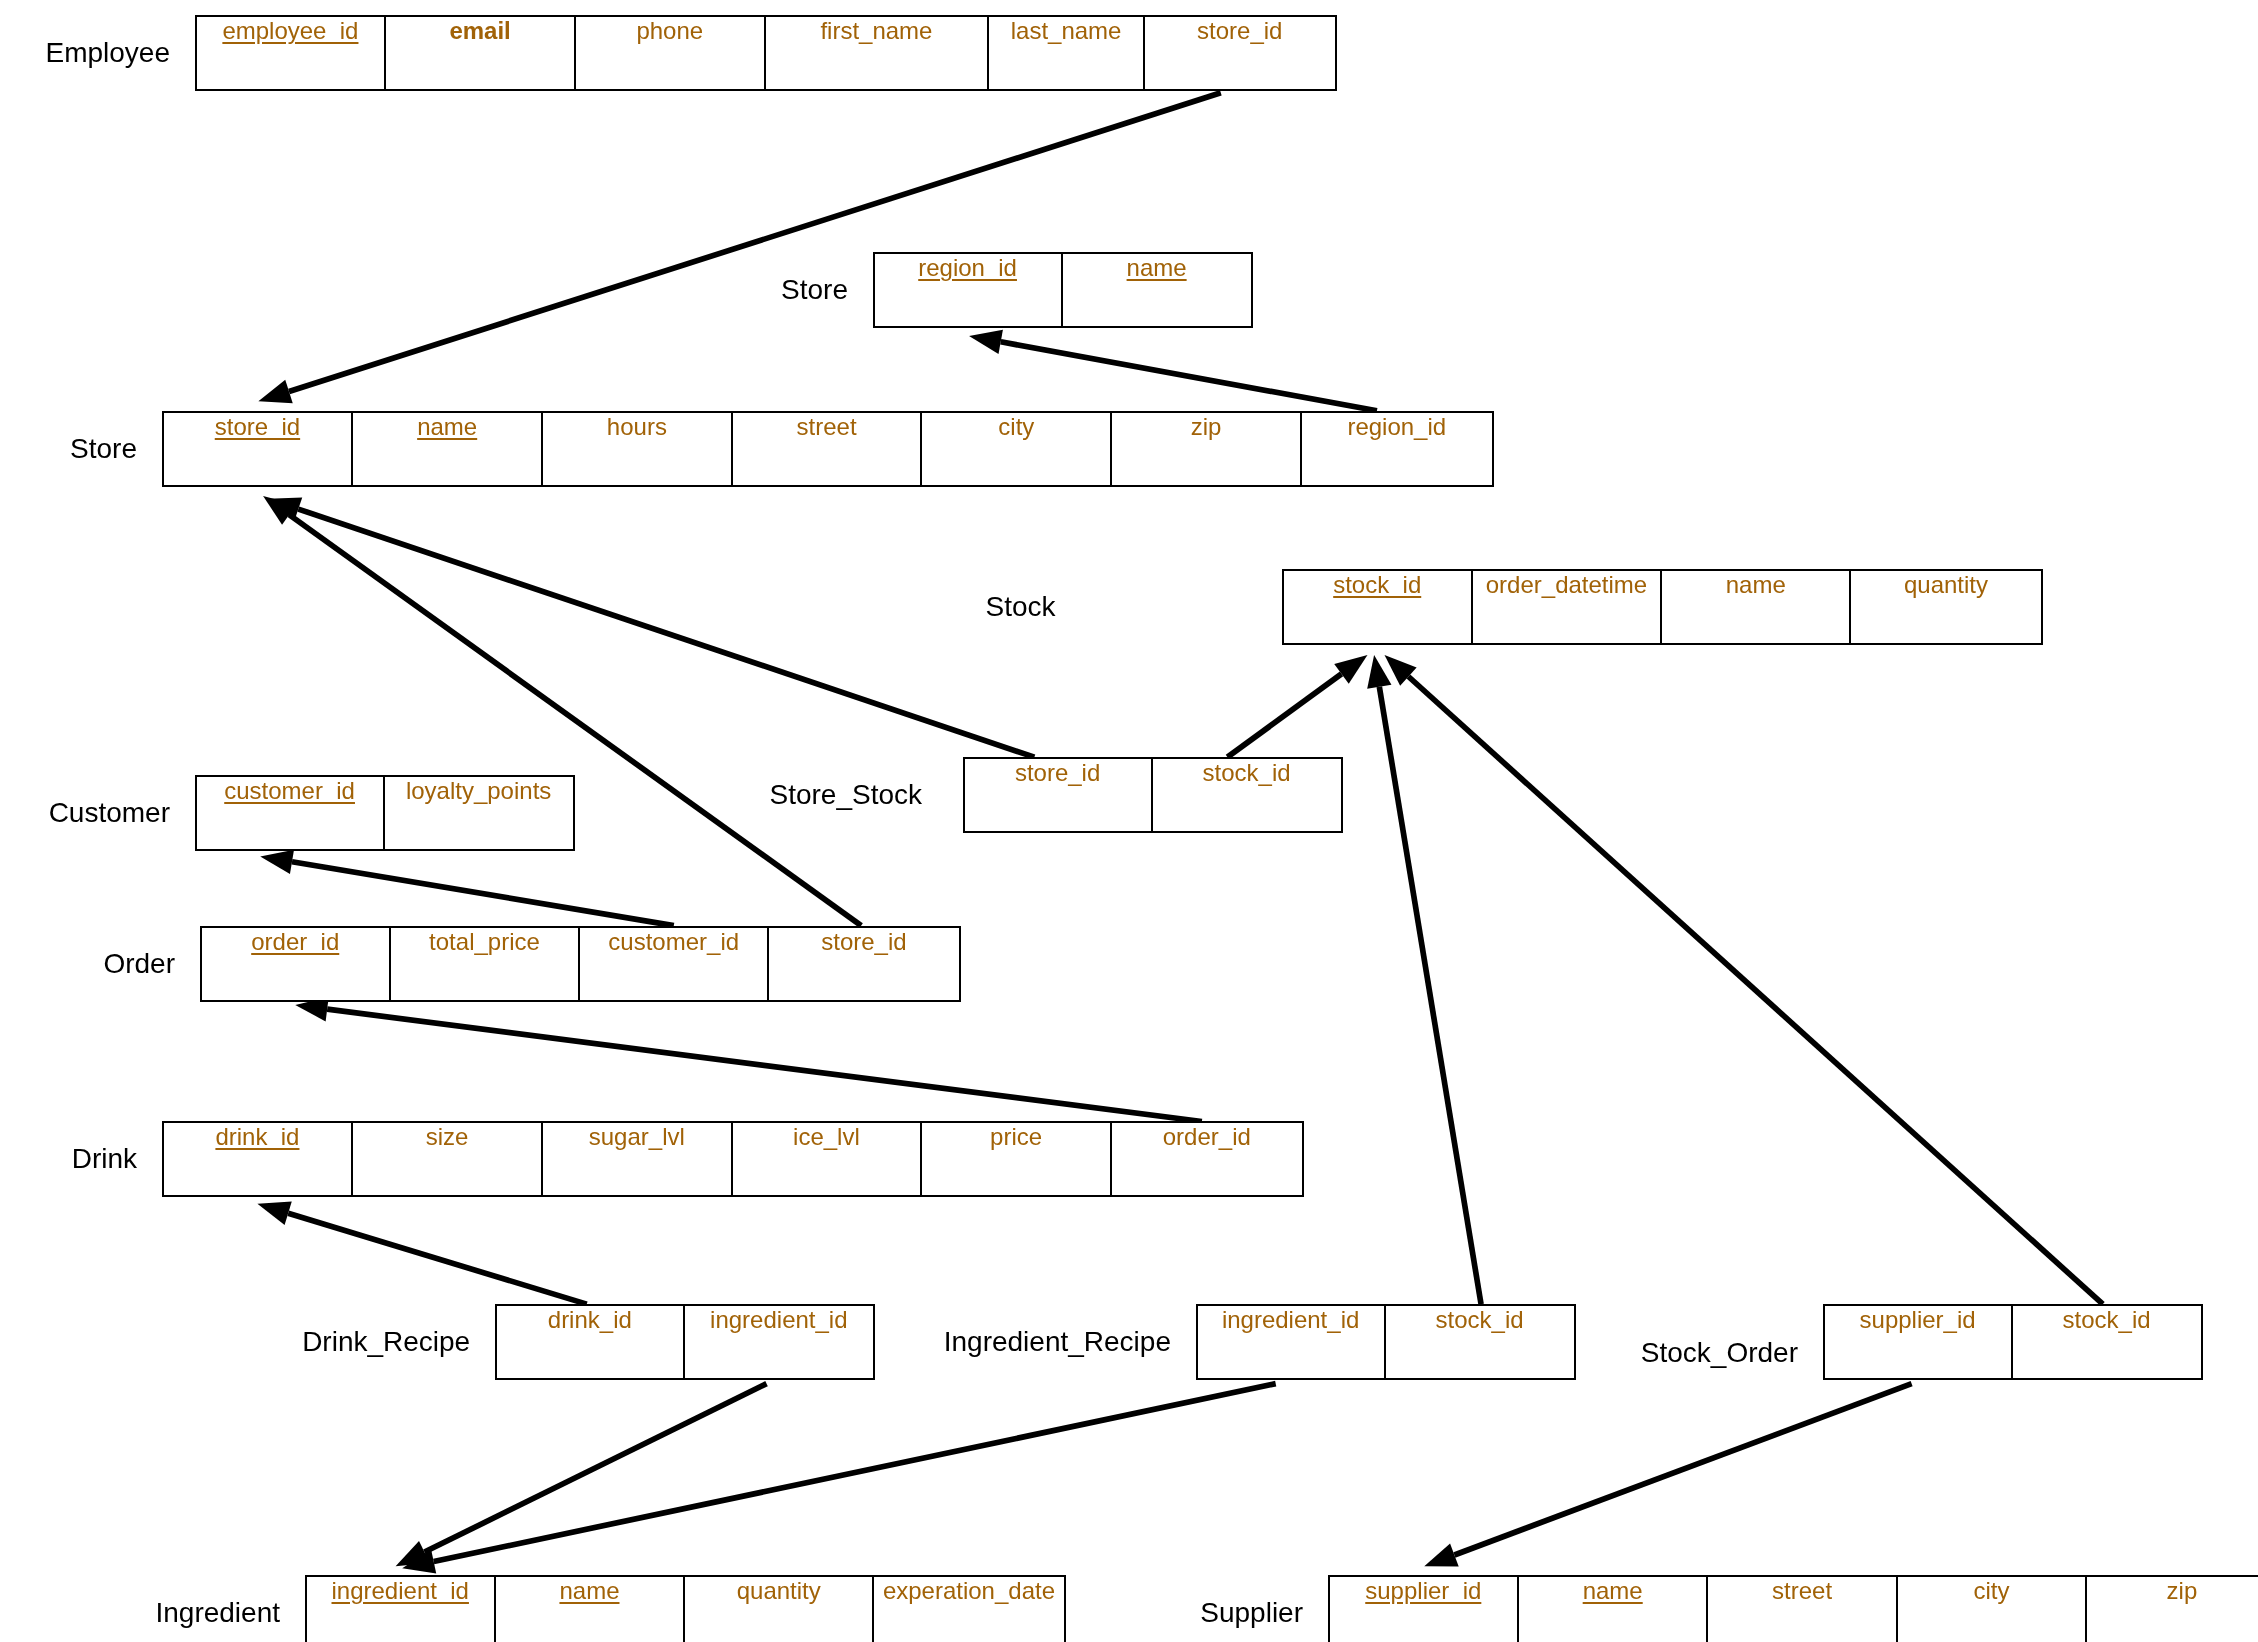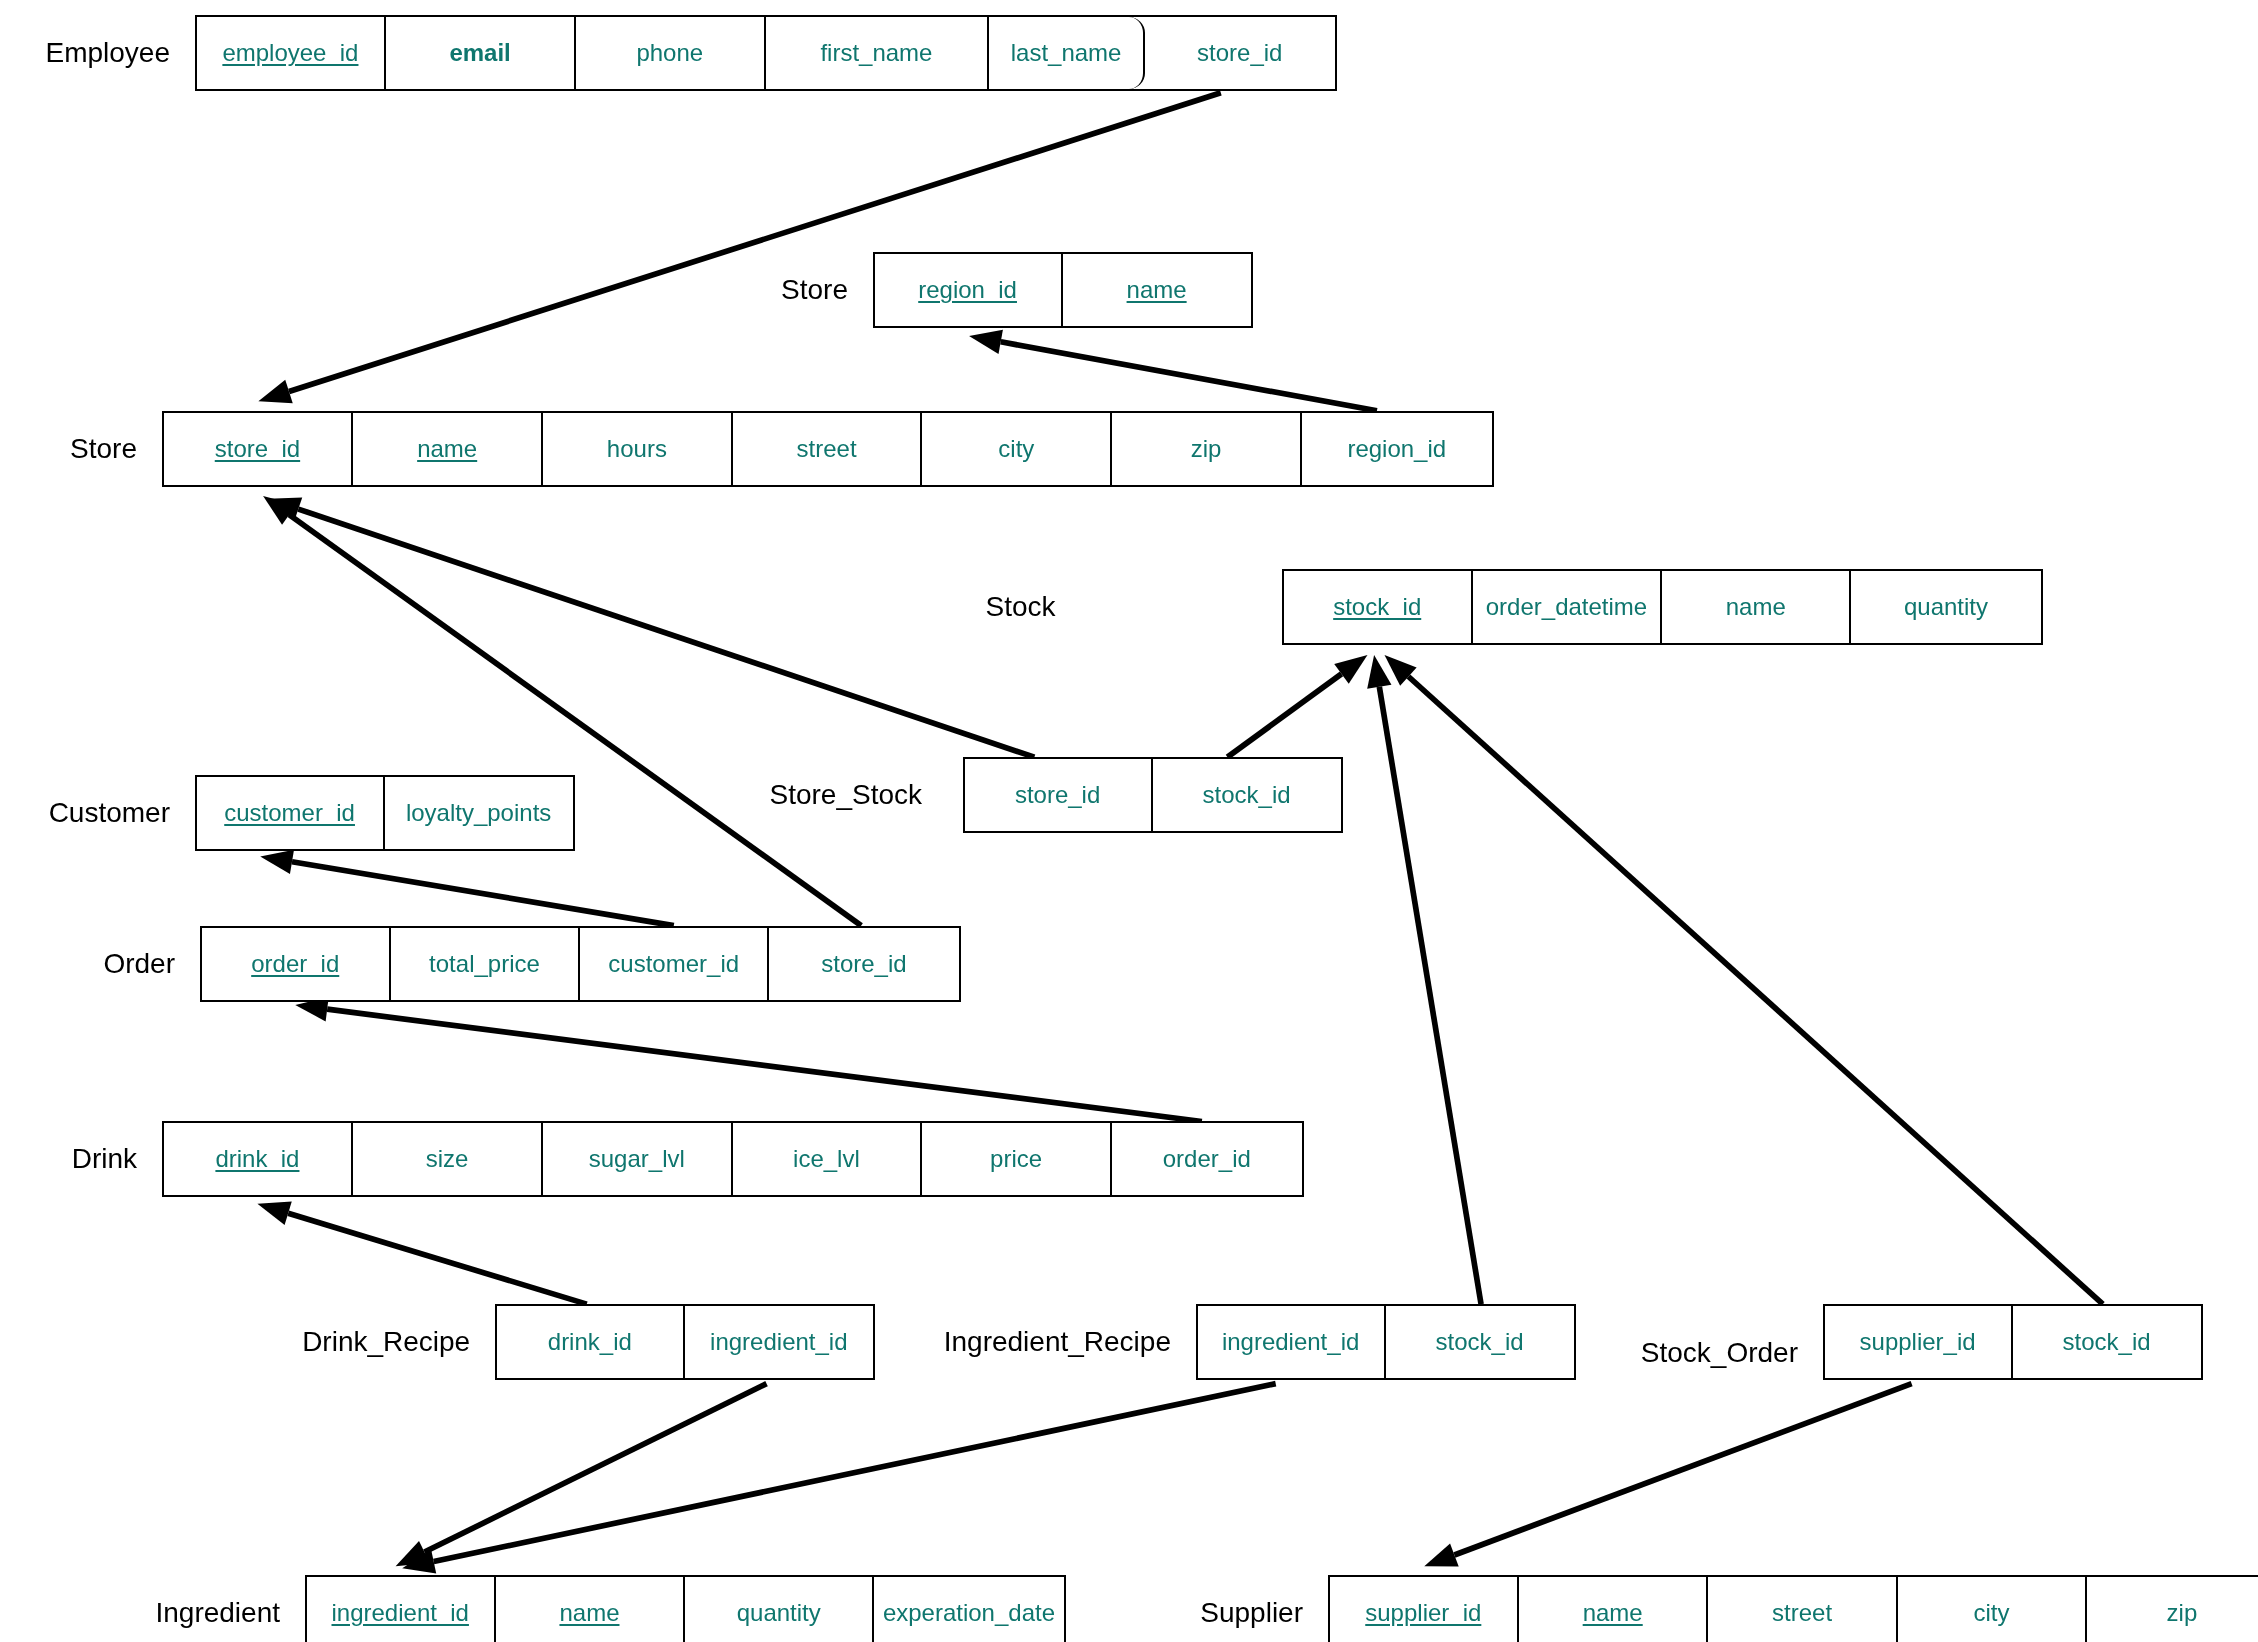--- a/index.html
+++ b/index.html
@@ -39,24 +39,24 @@
   .attr-table {
     display: flex;
     border: 2.8px solid #000000;
     background: #ffffff;
     box-sizing: border-box;
   }
   .attr-cell {
     border-right: 2.8px solid #000000;
     box-sizing: border-box;
     display: flex;
-    align-items: center;
+    align-items: flex-start;
     justify-content: center;
     font-size: 24px;
-    color: #0f766e;
+    color: #a16207;
     background: #ffffff;
   }
   .attr-cell:last-child {
     border-right: none;
   }
   .attr-cell.key > span {
     text-decoration: underline;
     text-underline-offset: 2.8px;
   }
 </style>
@@ -129,21 +129,21 @@
           </div>
           <div class="attr-cell" style="width: 190px; font-weight: bold;">
             <span>email</span>
           </div>
           <div class="attr-cell" style="width: 190px;">
             <span>phone</span>
           </div>
           <div class="attr-cell" style="width: 224px;">
             <span>first_name</span>
           </div>
-          <div class="attr-cell" style="width: 156px; border-radius: 16px;">
+          <div class="attr-cell" style="width: 156px;">
             <span>last_name</span>
           </div>
           <div class="attr-cell" style="width: 190px;">
             <span>store_id</span>
           </div>
         </div>
       </div>
       <div class="entity" style="left: 375px; top: 252px; height: 76px;">
         <div class="entity-label" style="width: 473px;">Store</div>
         <div class="attr-table" style="width: 380px; height: 76px;">

